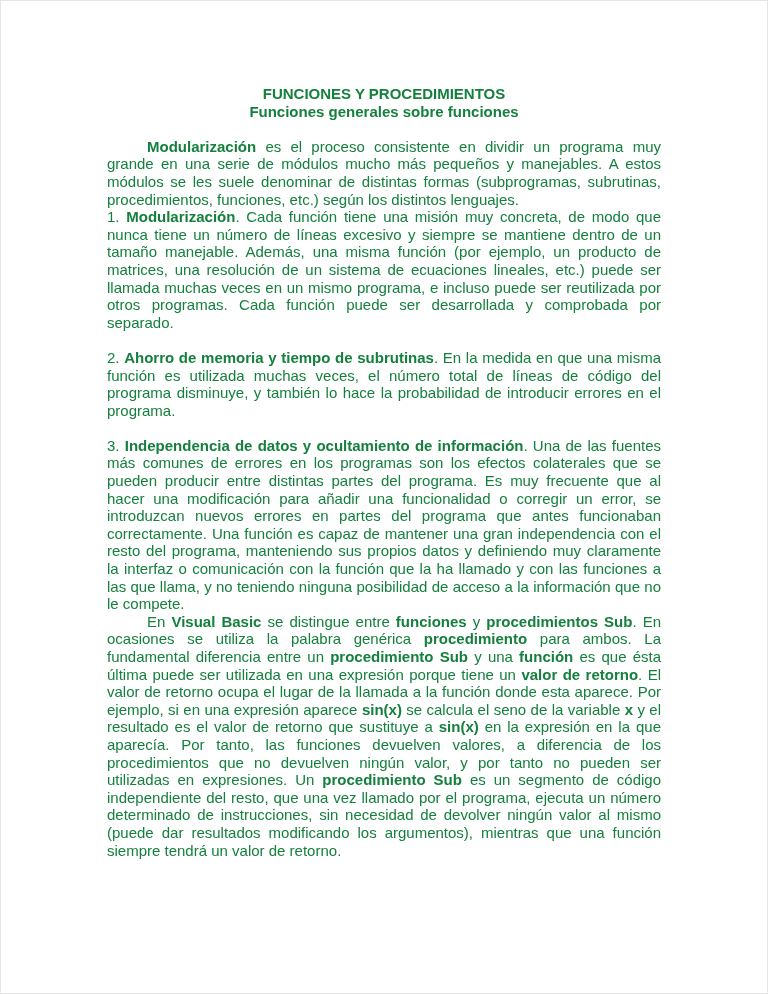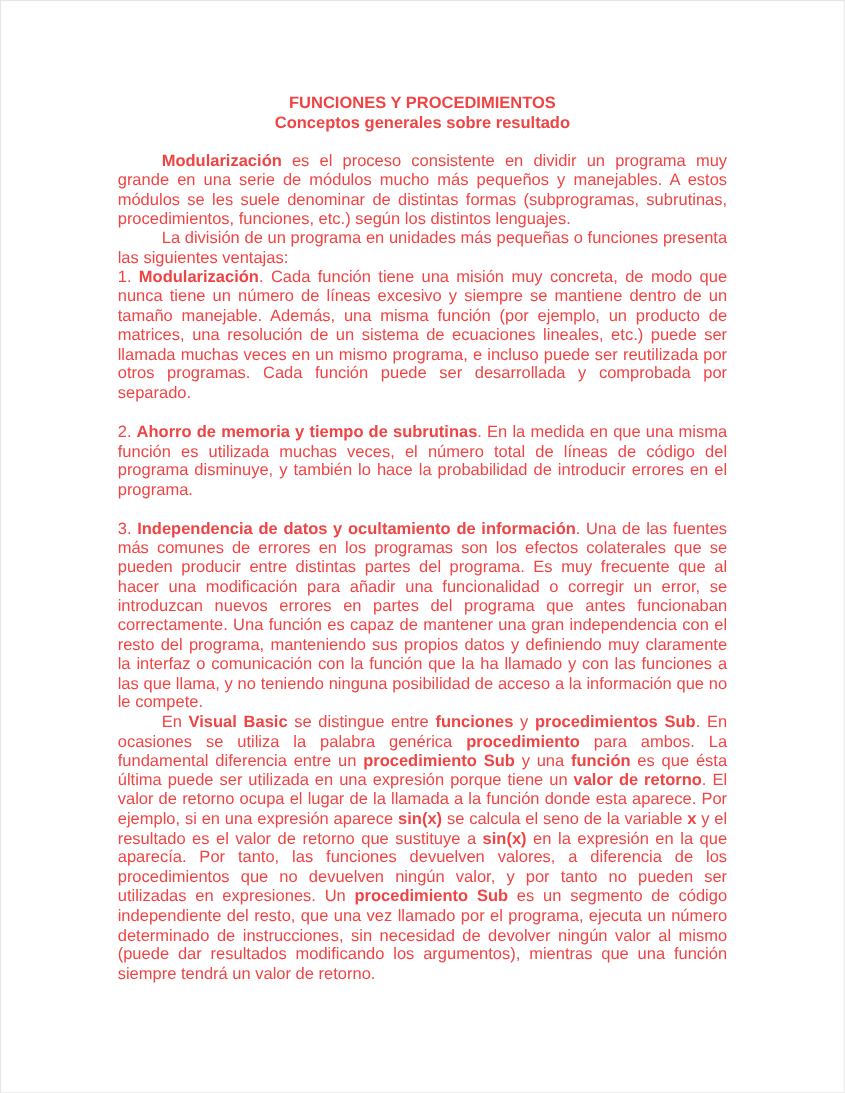--- a/index.html
+++ b/index.html
@@ -5,21 +5,21 @@
   html, body {
     margin: 0;
     padding: 0;
     background: #ffffff;
   }
   .page {
     width: 768px;
     height: 994px;
     box-sizing: border-box;
     background: #ffffff;
-    color: #ef4444;
+    color: #15803d;
     border: 1px solid #e6e6e6;
     padding: 84px 106px 40px 106px;
     font-family: "Liberation Sans", "DejaVu Sans", sans-serif;
     font-size: 15px;
     line-height: 17.6px;
     overflow: hidden;
   }
   p.block {
     margin: 0;
     text-align: justify;
@@ -30,25 +30,24 @@
   .b { font-weight: bold; }
   .i { }
 </style>
 </head>
 <body>
 
 <div class="page">
 
   <p class="block center"><span class="b">FUNCIONES Y PROCEDIMIENTOS</span></p>
 
-  <p class="block center"><span class="b">Conceptos generales sobre resultado</span></p>
+  <p class="block center"><span class="b">Funciones generales sobre funciones</span></p>
 
   <p class="block indent gap"><span class="b i">Modularización</span><span> es el proceso consistente en dividir un programa muy grande en una serie de módulos mucho más pequeños y manejables. A estos módulos se les suele denominar de distintas formas (</span><span class="i">subprogramas</span><span>, </span><span class="i">subrutinas</span><span>, </span><span class="i">procedimientos</span><span>, </span><span class="i">funciones</span><span>, etc.) según los distintos lenguajes.</span></p>
 
-  <p class="block indent"><span>La división de un programa en unidades más pequeñas o funciones presenta las siguientes ventajas:</span></p>
 
   <p class="block"><span>1. </span><span class="b i">Modularización</span><span>. Cada función tiene una misión muy concreta, de modo que nunca tiene un número de líneas excesivo y siempre se mantiene dentro de un tamaño manejable. Además, una misma función (por ejemplo, un producto de matrices, una resolución de un sistema de ecuaciones lineales, etc.) puede ser llamada muchas veces en un mismo programa, e incluso puede ser reutilizada por otros programas. Cada función puede ser desarrollada y comprobada por separado.</span></p>
 
   <p class="block gap"><span>2. </span><span class="b i">Ahorro de memoria y tiempo de subrutinas</span><span>. En la medida en que una misma función es utilizada muchas veces, el número total de líneas de código del programa disminuye, y también lo hace la probabilidad de introducir errores en el programa.</span></p>
 
   <p class="block gap"><span>3. </span><span class="b i">Independencia de datos y ocultamiento de información</span><span>. Una de las fuentes más comunes de errores en los programas son los </span><span class="i">efectos colaterales</span><span> que se pueden producir entre distintas partes del programa. Es muy frecuente que al hacer una modificación para añadir una funcionalidad o corregir un error, se introduzcan nuevos errores en partes del programa que antes funcionaban correctamente. Una función es capaz de mantener una gran independencia con el resto del programa, manteniendo sus propios datos y definiendo muy claramente la </span><span class="i">interfaz</span><span> o comunicación con la función que la ha llamado y con las funciones a las que llama, y no teniendo ninguna posibilidad de acceso a la información que no le compete.</span></p>
 
 
   <p class="block indent"><span>En </span><span class="b i">Visual Basic</span><span> se distingue entre </span><span class="b i">funciones</span><span> y </span><span class="b i">procedimientos Sub</span><span>. En ocasiones se utiliza la palabra genérica </span><span class="b i">procedimiento</span><span> para ambos. La fundamental diferencia entre un </span><span class="b i">procedimiento Sub</span><span> y una </span><span class="b i">función</span><span> es que ésta última puede ser utilizada en una expresión porque tiene un </span><span class="b i">valor de retorno</span><span>. El valor de retorno ocupa el lugar de la llamada a la función donde esta aparece. Por ejemplo, si en una expresión aparece </span><span class="b i">sin(x)</span><span> se calcula el seno de la variable </span><span class="b i">x</span><span> y el resultado es el valor de retorno que sustituye a </span><span class="b i">sin(x)</span><span> en la expresión en la que aparecía. Por tanto, las funciones devuelven valores, a diferencia de los procedimientos que no devuelven ningún valor, y por tanto no pueden ser utilizadas en expresiones. Un </span><span class="b i">procedimiento Sub</span><span> es un segmento de código independiente del resto, que una vez llamado por el programa, ejecuta un número determinado de instrucciones, sin necesidad de devolver ningún valor al mismo (puede dar resultados modificando los argumentos), mientras que una función siempre tendrá un valor de retorno.</span></p>
 

